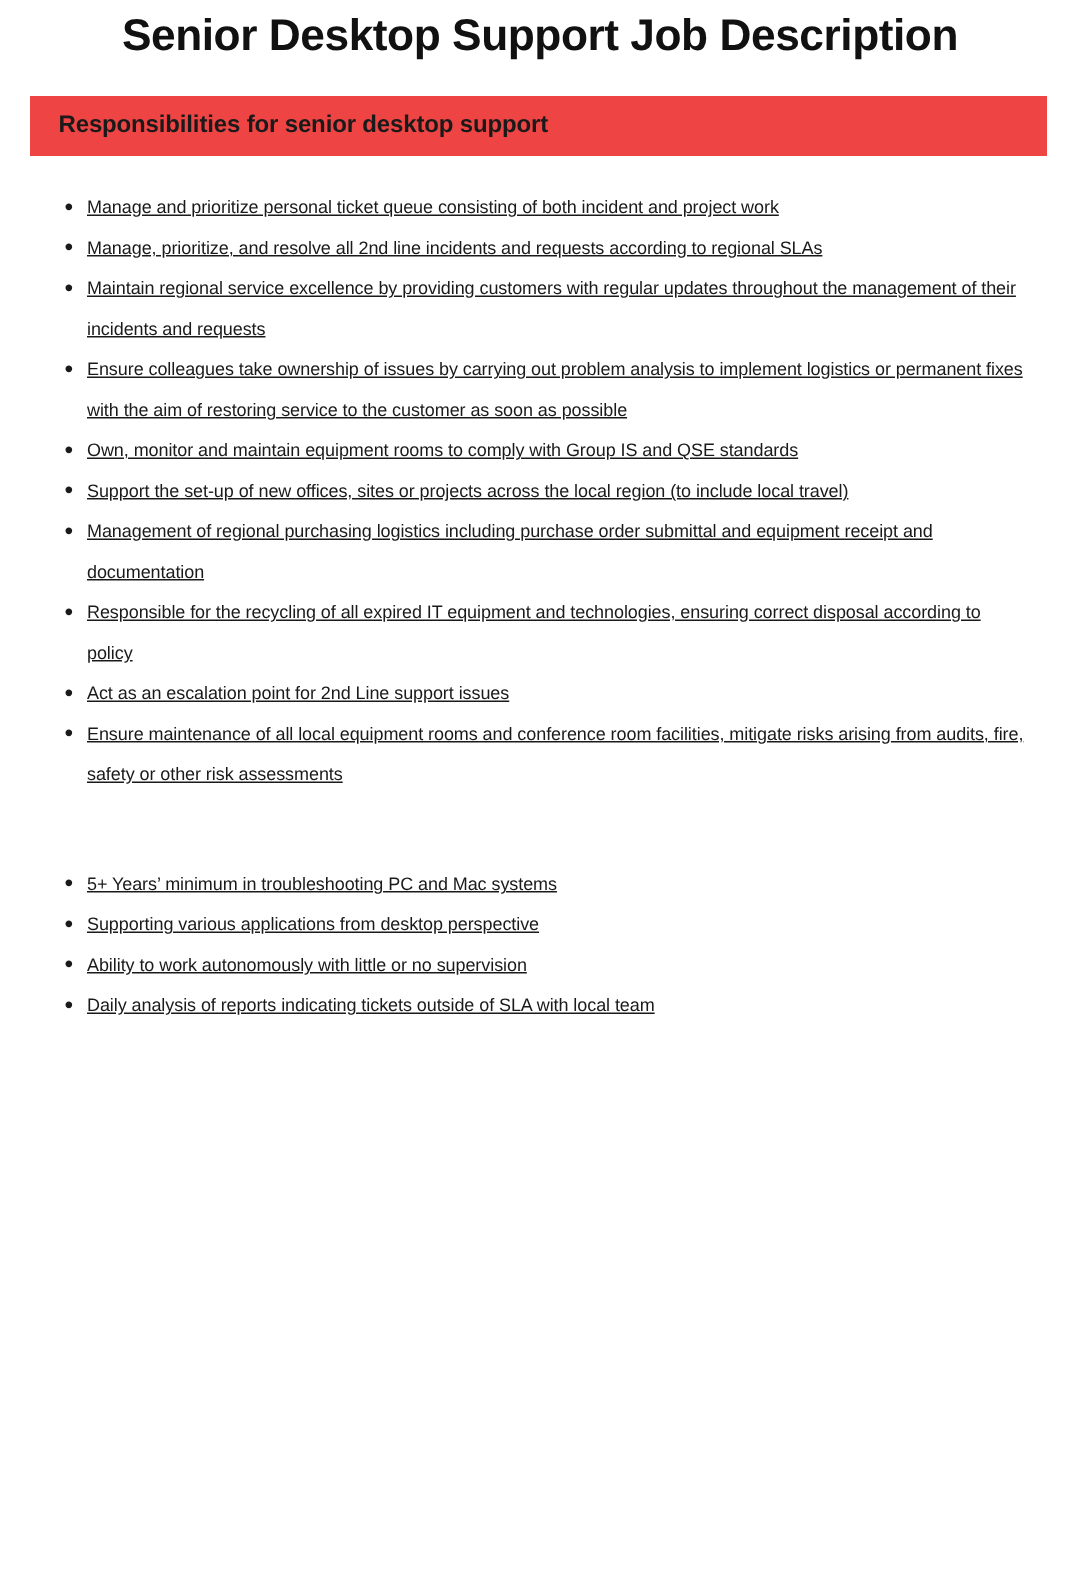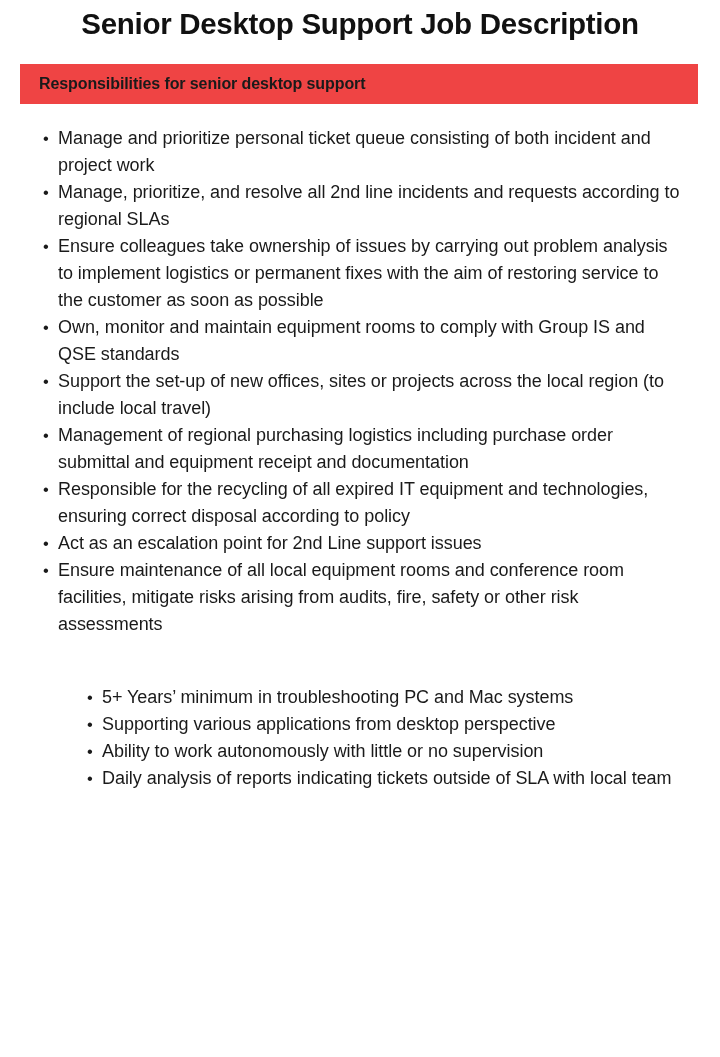--- a/index.html
+++ b/index.html
@@ -69,30 +69,30 @@
   ul.bullet-list {
     list-style: none;
     margin: 0;
     padding: 0;
   }
   .section-responsibilities ul.bullet-list {
     padding-top: 21px;
   }
   .section-qualifications ul.bullet-list {
     padding-top: 21px;
-    padding-left: 44px;
   }
   ul.bullet-list li {
     position: relative;
-    font-size: 18px;
+    font-size: 12px;
     line-height: 27px;
     color: #1a1a1a;
     padding: 0 34px 0 58px;
     letter-spacing: -0.05px;
     margin: 0;
+    text-decoration: underline;
   }
   ul.bullet-list li::before {
     content: "\2022";
     position: absolute;
     left: 43px;
     top: 0;
     font-size: 16.5px;
     line-height: 27px;
     color: #1a1a1a;
   }
@@ -105,20 +105,21 @@
   <h1 class="doc-title">Senior Desktop Support Job Description</h1>
 
 
   <div class="section section-responsibilities">
     <div class="section-header">
       <span class="section-header-text">Responsibilities for senior desktop support</span>
     </div>
     <ul class="bullet-list">
       <li>Manage and prioritize personal ticket queue consisting of both incident and project work</li>
       <li>Manage, prioritize, and resolve all 2nd line incidents and requests according to regional SLAs</li>
+      <li>Maintain regional service excellence by providing customers with regular updates throughout the management of their incidents and requests</li>
       <li>Ensure colleagues take ownership of issues by carrying out problem analysis to implement logistics or permanent fixes with the aim of restoring service to the customer as soon as possible</li>
       <li>Own, monitor and maintain equipment rooms to comply with Group IS and QSE standards</li>
       <li>Support the set-up of new offices, sites or projects across the local region (to include local travel)</li>
       <li>Management of regional purchasing logistics including purchase order submittal and equipment receipt and documentation</li>
       <li>Responsible for the recycling of all expired IT equipment and technologies, ensuring correct disposal according to policy</li>
       <li>Act as an escalation point for 2nd Line support issues</li>
       <li>Ensure maintenance of all local equipment rooms and conference room facilities, mitigate risks arising from audits, fire, safety or other risk assessments</li>
     </ul>
   </div>
 

